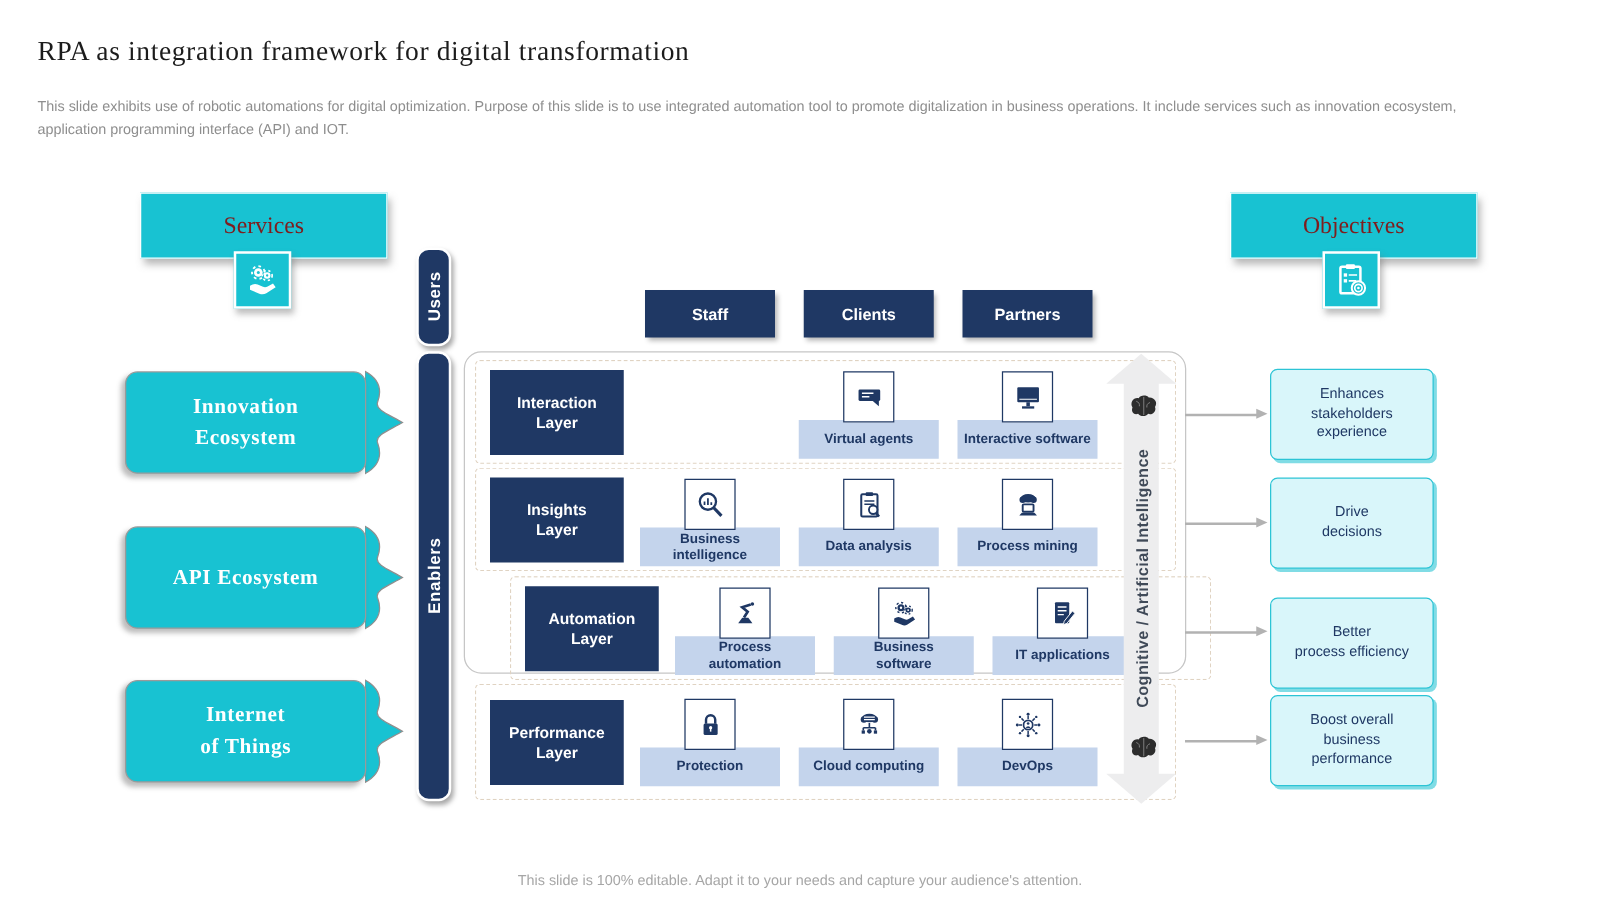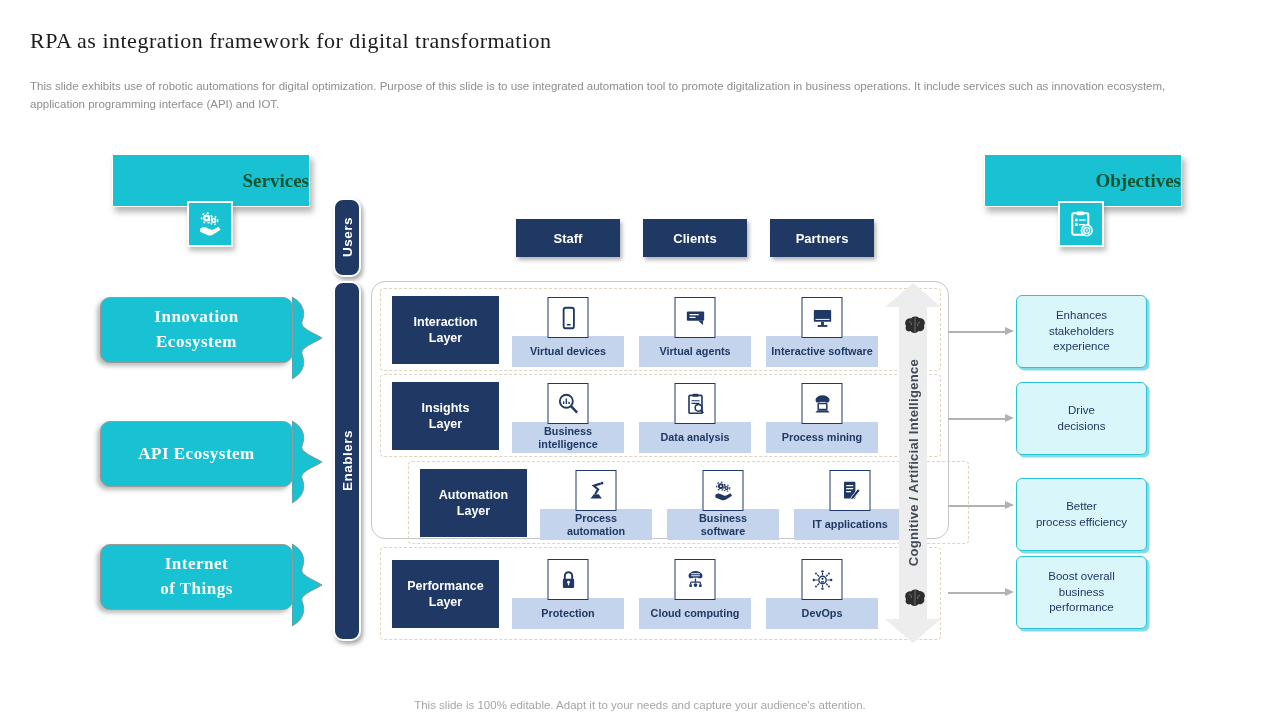--- a/index.html
+++ b/index.html
@@ -6,40 +6,40 @@
   html,body { width:1280px; height:720px; }
   body { position:relative; background:#ffffff; font-family:"Liberation Sans", sans-serif; overflow:hidden; }
   .pre { white-space:pre-line; }
 
   .title { position:absolute; left:30px; top:28px; width:1000px;
            font-family:"Liberation Serif", serif; font-size:22px; color:#1c1c1c; letter-spacing:0.5px; }
   .subtitle { position:absolute; left:30px; top:78px; width:1190px;
               font-size:11.5px; color:#8e8e8e; line-height:1.55; }
 
   .hdr { position:absolute; width:198px; height:53px; background:#18c2d2;
-         display:flex; align-items:center; justify-content:flex-end;
-         color:#14532d; font-family:"Liberation Serif", serif; font-weight:bold; font-size:19px;
+         display:flex; align-items:center; justify-content:center;
+         color:#7f1d1d; font-family:"Liberation Serif", serif; font-weight:normal; font-size:19px;
          box-shadow:3px 5px 6px rgba(110,110,110,0.5); border:1px solid #ffffff; }
   .hdr-services { left:112px; top:154px; }
   .hdr-objectives { left:984px; top:154px; }
   .hdr-icon { position:absolute; width:46px; height:46px; background:#18c2d2;
               border:2px solid #fff; box-shadow:2px 4px 5px rgba(110,110,110,0.45);
               display:flex; align-items:center; justify-content:center; z-index:3; }
   .hdr-icon-services { left:187px; top:201px; }
   .hdr-icon-objectives { left:1058px; top:201px; }
 
   .vbar { position:absolute; left:333px; width:28px; background:#1f3864;
           border:2px solid #fff; border-radius:10px; box-shadow:2px 3px 4px rgba(0,0,0,0.35);
           display:flex; align-items:center; justify-content:center; }
   .vbar-users { top:198px; height:79px; }
   .vbar-enablers { top:281px; height:360px; }
   .vtext { writing-mode:vertical-rl; transform:rotate(180deg); color:#fff;
            font-weight:bold; font-size:13.5px; letter-spacing:0.5px; }
 
-  .colhdr { position:absolute; top:219px; width:104px; height:38px; background:#1f3864;
+  .colhdr { position:absolute; top:232px; width:104px; height:38px; background:#1f3864;
             color:#fff; font-weight:bold; font-size:13px;
             display:flex; align-items:center; justify-content:center;
             box-shadow:2px 3px 4px rgba(0,0,0,0.3); }
   .col-staff { left:516px; } .col-clients { left:643px; } .col-partners { left:770px; }
 
   .frame { position:absolute; left:371px; top:281px; width:578px; height:258px;
            border:1.5px solid #c6c6c6; border-radius:14px; background:#fff; }
   .grid-row { position:absolute; left:8px; width:561px; height:83px;
               border:1px dashed #e0d3c2; border-radius:4px; }
   .row1 { top:6px; } .row2 { top:92px; } .row3 { top:179px;margin-left:28px; } .row4 { top:265px; height:93px; }
@@ -73,21 +73,21 @@
   .conn::after { content:""; position:absolute; right:-8px; top:-3.75px; width:0; height:0;
                  border-left:9px solid #b2b2b2; border-top:4.5px solid transparent; border-bottom:4.5px solid transparent; }
   .conn-1 { top:331px; } .conn-2 { top:418px; } .conn-3 { top:505px; } .conn-4 { top:592px; }
 
   .obj { position:absolute; left:1016px; width:131px; height:73px; background:#d9f6fa;
          border:1.5px solid #2cc4d5; border-radius:6px; box-shadow:2.5px 2.5px 0 rgba(23,192,208,0.55);
          color:#1f3864; font-size:11.5px; line-height:1.35;
          display:flex; align-items:center; justify-content:center; text-align:center; }
   .obj-1 { top:295px; } .obj-2 { top:382px; } .obj-3 { top:478px; } .obj-4 { top:556px; }
 
-  .svc { position:absolute; left:100px; width:193px; height:66px; background:#18c2d2;
+  .svc { position:absolute; left:100px; width:193px; height:82px; background:#18c2d2;
          border:1px solid #9a9a9a; border-radius:10px; box-shadow:-3px 3px 4px rgba(90,90,90,0.4);
          color:#fff; font-family:"Liberation Serif", serif; font-weight:bold; font-size:17px;
          letter-spacing:0.5px; line-height:1.45;
          display:flex; align-items:center; justify-content:center; text-align:center; z-index:1; }
   .svc-1 { top:297px; } .svc-2 { top:421px; } .svc-3 { top:544px; }
   .svc-pointer { position:absolute; left:292px; width:34px; height:84px; z-index:0; }
   .svc-pointer-1 { top:296px; } .svc-pointer-2 { top:420px; } .svc-pointer-3 { top:543px; }
 
   .footer { position:absolute; left:0; width:1280px; top:699px; text-align:center;
             font-size:11.5px; color:#a6a6a6; }
@@ -162,29 +162,20 @@
 </div>
 <div class="colhdr col-partners">
   <span>Partners</span>
 </div>
 
 <div class="frame">
 
   <div class="grid-row row1">
     <div class="layer-box pre">Interaction
 Layer</div>
-    <div class="cell cell-1">
-      <div class="icon-box">
-        <svg viewBox="0 0 24 24" width="26" height="26">
-          <rect x="7.5" y="2.5" width="9.5" height="19" rx="2" fill="none" stroke="#1f3864" stroke-width="1.7"></rect>
-          <line x1="10.5" y1="18.3" x2="14" y2="18.3" stroke="#1f3864" stroke-width="1.3"></line>
-        </svg>
-      </div>
-      <div class="cell-label pre">Virtual devices</div>
-    </div>
     <div class="cell cell-2">
       <div class="icon-box">
         <svg viewBox="0 0 24 24" width="26" height="26">
           <rect x="4" y="6" width="16" height="8.5" rx="1" fill="#1f3864"></rect>
           <path d="M14.5 14.5 l4.5 4 v-4 z" fill="#1f3864"></path>
           <line x1="6.5" y1="8.8" x2="15" y2="8.8" stroke="#fff" stroke-width="1.1"></line>
           <line x1="6.5" y1="11.5" x2="12" y2="11.5" stroke="#fff" stroke-width="1.1"></line>
         </svg>
       </div>
       <div class="cell-label pre">Virtual agents</div>

